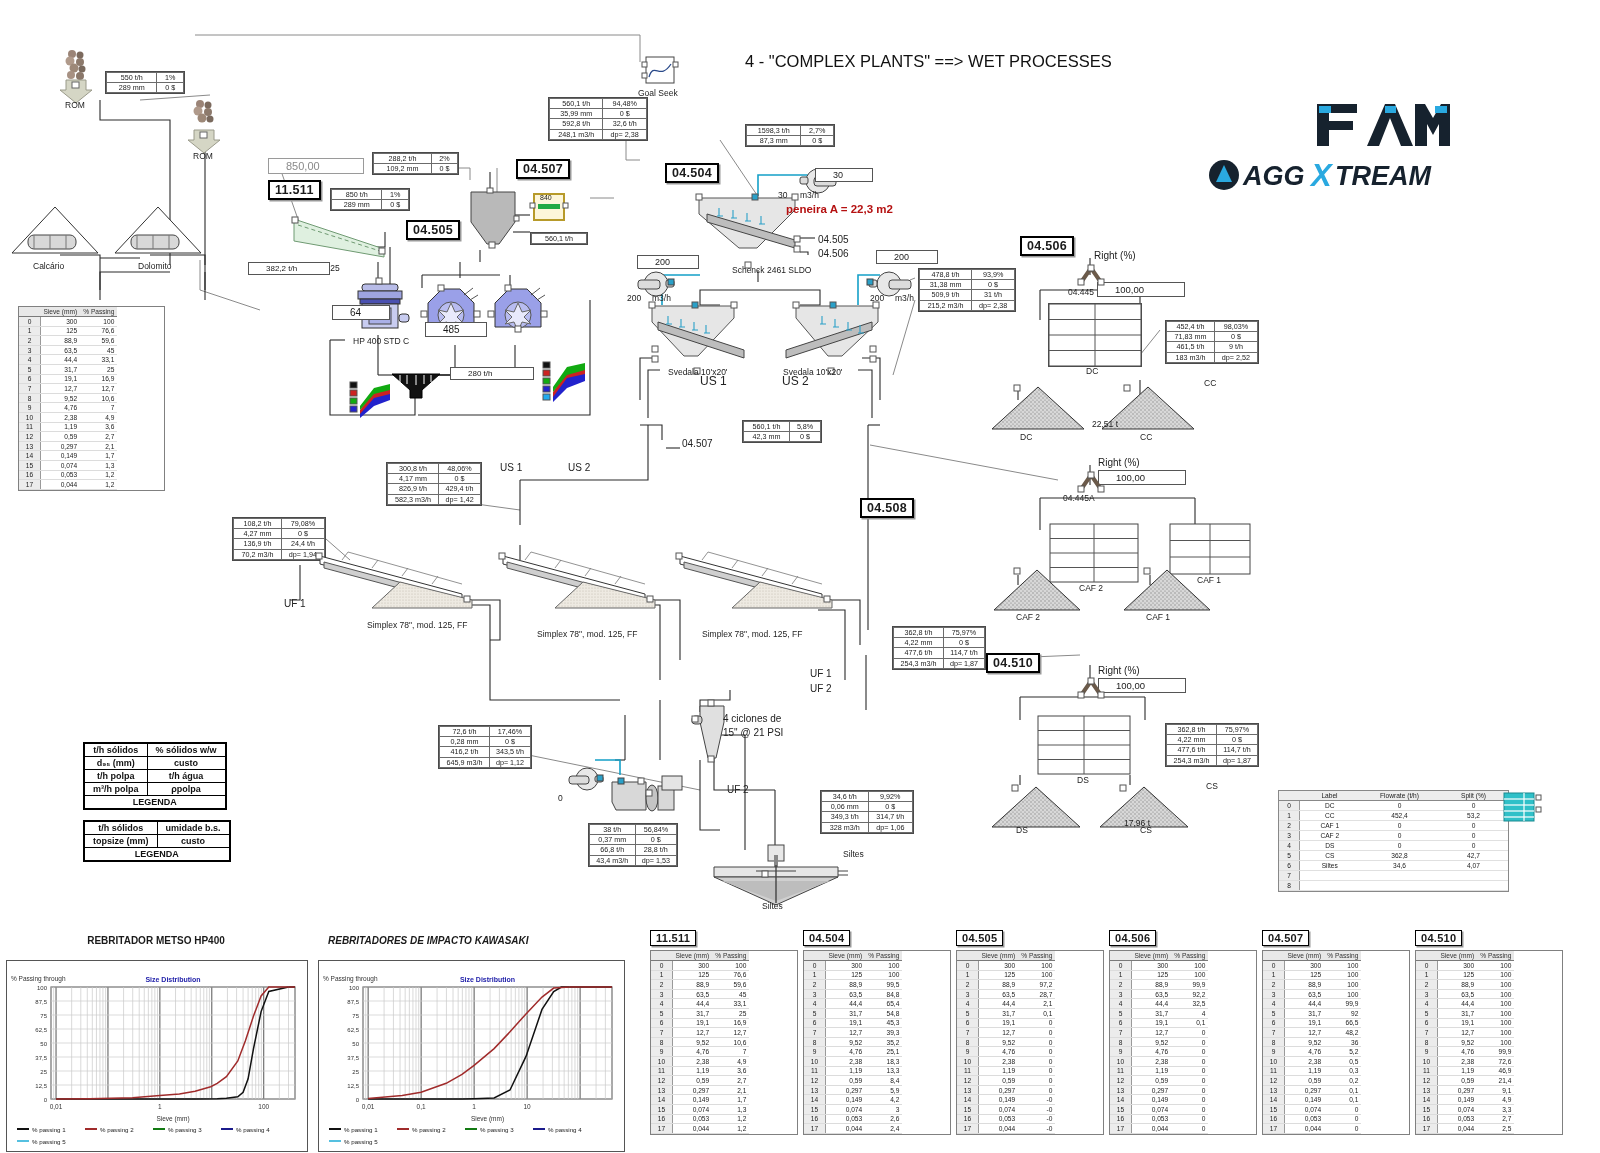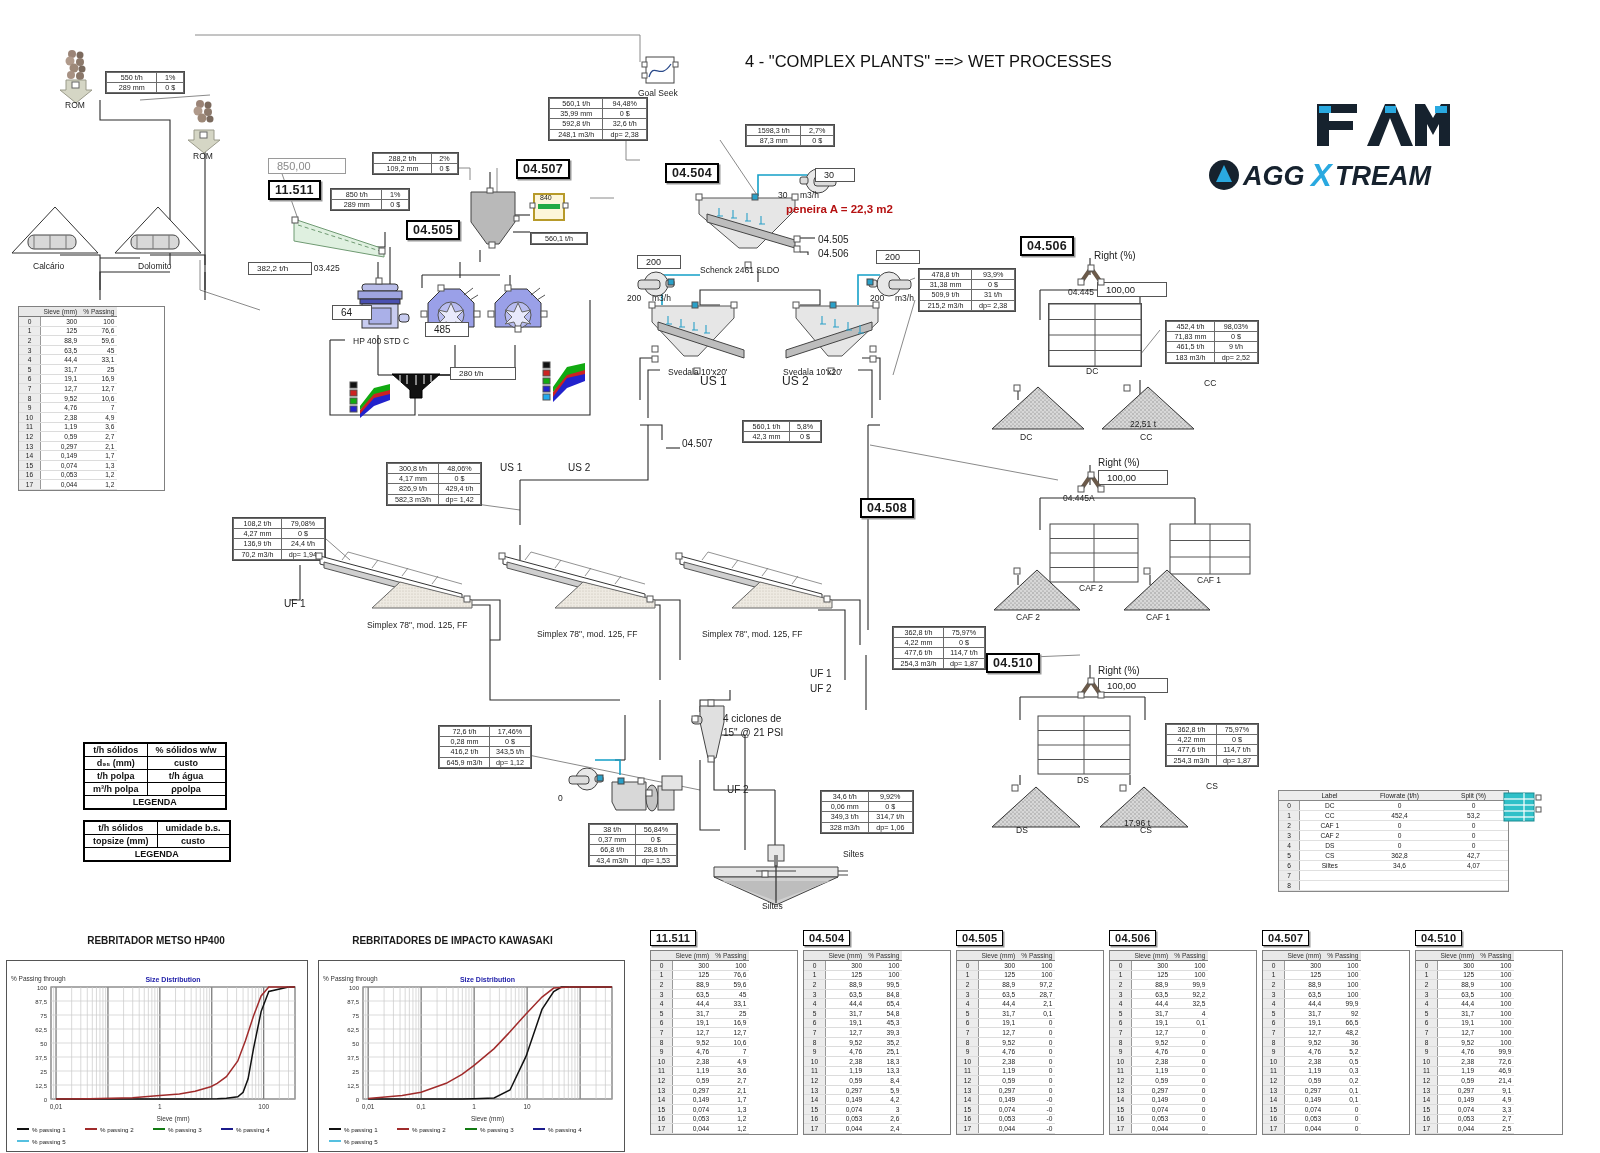--- a/index.html
+++ b/index.html
@@ -11,21 +11,21 @@
         line-height:1;border-collapse:collapse;}
   .dbox table{border-collapse:collapse;width:100%;height:100%;}
   .dbox td{border:1px solid #6b6b6b;padding:1px 3px;text-align:center;white-space:nowrap;
            font-size:7.2px;color:#222;}
   
   .tag{position:absolute;border:2px solid #000;background:#fff;font-weight:bold;
        font-size:12.5px;padding:1px 5px;letter-spacing:.3px;box-shadow:1.5px 1.5px 0 #999;}
   .tag.sm{font-size:11px;border-width:1.6px;}
   
   .vbox{position:absolute;border:1px solid #555;background:#fff;font-size:9.5px;
-        padding:1px 8px;text-align:left;}
+        padding:1px 17px;text-align:left;}
   .vbox.grey{color:#8a8a8a;font-size:11px;border-color:#9a9a9a;}
   .lbl{position:absolute;font-size:8.5px;color:#222;white-space:nowrap;}
   .lbl.md{font-size:10px;}
   .lbl.lg{font-size:12px;}
   
   .sieve{position:absolute;border:1px solid #808080;background:#fff;}
   .sieve table{border-collapse:collapse;font-size:6.6px;}
   .sieve th{background:#e8e8e8;border-bottom:1px solid #7a7a7a;font-weight:normal;
             font-size:6.6px;color:#333;padding:0 3px;height:9px;}
   .sieve td{border-bottom:1px solid #dcdcdc;padding:0 3px;height:8.6px;color:#222;}
@@ -607,21 +607,21 @@
       <path d="M22 24 h6 M36 26 h6 M50 29 h6 M64 32 h6"></path>
     </g>
     <rect x="1" y="2" width="6" height="6" fill="#fff" stroke="#555"></rect>
     <rect x="57" y="2" width="6" height="6" fill="#2aa0c8" stroke="#555"></rect>
     <rect x="97" y="2" width="6" height="6" fill="#fff" stroke="#555"></rect>
     <rect x="99" y="44" width="6" height="6" fill="#fff" stroke="#555"></rect>
     <rect x="99" y="54" width="6" height="6" fill="#fff" stroke="#555"></rect>
     <rect x="50" y="70" width="6" height="6" fill="#fff" stroke="#555"></rect>
   </svg>
 </div>
-<div class="lbl" style="left:700px;top:265px;">Schenck 2461 SLDO</div>
+<div class="lbl" style="left:732px;top:265px;">Schenck 2461 SLDO</div>
 <div class="red abs" style="left:786px;top:203px;">peneira A = 22,3 m2</div>
 
 <div class="abs" style="left:800px;top:165px;">
   <svg width="50" height="32" viewBox="0 0 50 32">
     <circle cx="18" cy="16" r="12" fill="#e8e8e8" stroke="#444"></circle>
     <rect x="14" y="12" width="22" height="9" rx="3" fill="#dcdcdc" stroke="#444"></rect>
     <rect x="0" y="12" width="8" height="7" rx="2" fill="#dcdcdc" stroke="#444"></rect>
     <rect x="16" y="5" width="6" height="6" fill="#2aa0c8" stroke="#444"></rect>
   </svg>
 </div>
@@ -771,21 +771,21 @@
   </svg>
 </div>
 <div class="lbl" style="left:1020px;top:432px;">DC</div>
 
 <div class="abs" style="left:1100px;top:385px;">
   <svg width="96" height="46" viewBox="0 0 96 46">
     <path d="M48 2 L94 44 L2 44 z" fill="url(#spk)" stroke="#333"></path>
     <rect x="24" y="0" width="6" height="6" fill="#fff" stroke="#555"></rect>
   </svg>
 </div>
-<div class="lbl" style="left:1130px;top:419px;">22,51 t</div>
+<div class="lbl" style="left:1092px;top:419px;">22,51 t</div>
 <div class="lbl" style="left:1140px;top:432px;">CC</div>
 
 <div class="dbox" style="left:1165px;top:320px;width:92px;">
   <table>
       <tbody>
     <tr>
           <td>452,4 t/h</td>
         <td>98,03%</td>
         </tr>
     <tr>
@@ -1459,21 +1459,21 @@
       <line x1="78" y1="168" x2="90" y2="168" stroke="#a02b2b" stroke-width="2"></line>
       <text x="93" y="171" font-size="6.2" font-family="Liberation Sans, sans-serif" fill="#222">% passing 2</text>
       <line x1="146" y1="168" x2="158" y2="168" stroke="#137a13" stroke-width="2"></line>
       <text x="161" y="171" font-size="6.2" font-family="Liberation Sans, sans-serif" fill="#222">% passing 3</text>
       <line x1="214" y1="168" x2="226" y2="168" stroke="#1b1b8c" stroke-width="2"></line>
       <text x="229" y="171" font-size="6.2" font-family="Liberation Sans, sans-serif" fill="#222">% passing 4</text>
       <line x1="10" y1="180" x2="22" y2="180" stroke="#55c0e0" stroke-width="2"></line>
       <text x="25" y="183" font-size="6.2" font-family="Liberation Sans, sans-serif" fill="#222">% passing 5</text>
     </svg>
 </div>
-<div class="abs" style="left:300px;top:935px;width:305px;text-align:center;font-size:10px;font-weight:bold;">REBRITADORES DE IMPACTO KAWASAKI</div>
+<div class="abs" style="left:328px;top:935px;width:305px;text-align:left;font-size:10px;font-weight:bold;font-style:italic;">REBRITADORES DE IMPACTO KAWASAKI</div>
 
 <div id="sieve-grid">
     <div class="tag sm" style="left: 650px; top: 930px;">11.511</div>
     <div class="sieve" style="left: 650px; top: 950px; width: 146px;">
       <table>
         <thead>
           <tr>
             <th class="idx"></th>
             <th>Sieve (mm)</th>
             <th>% Passing</th>

